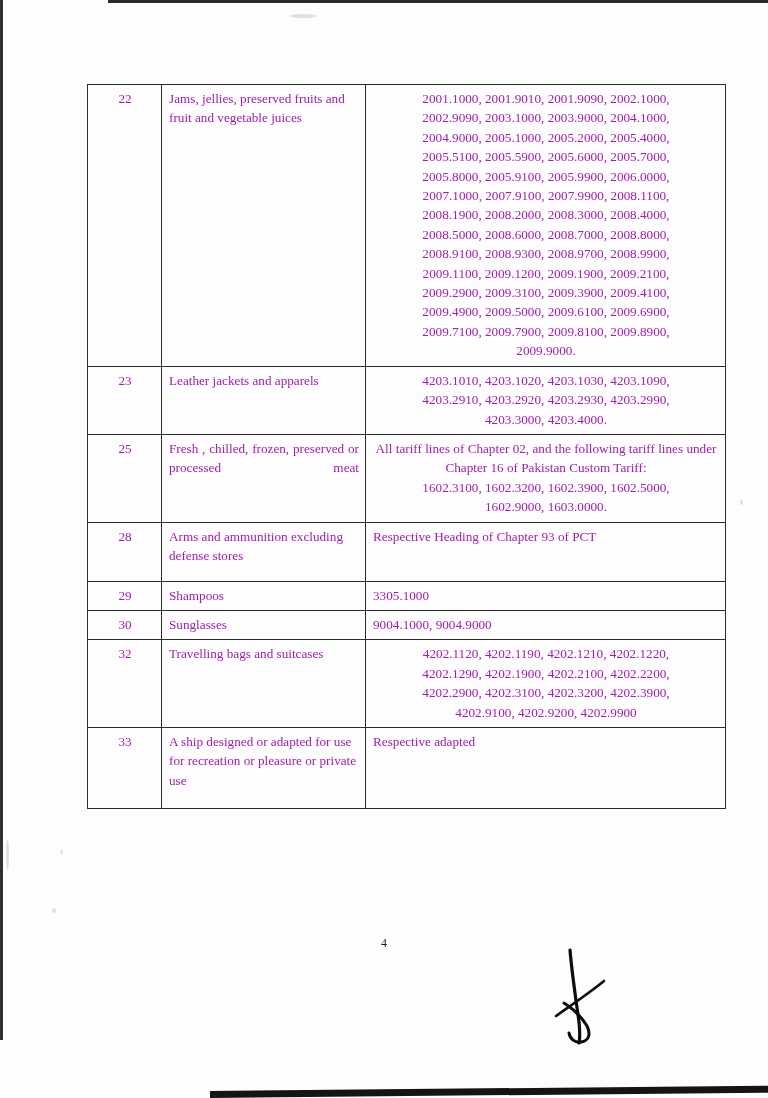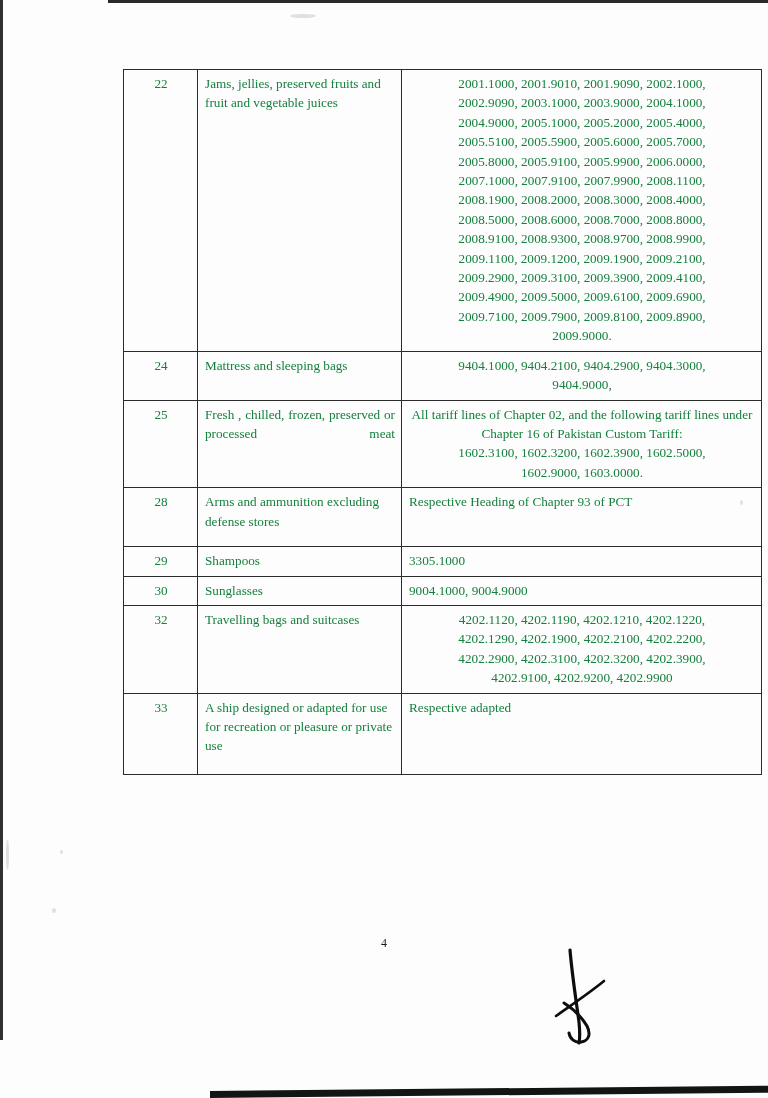--- a/index.html
+++ b/index.html
@@ -43,26 +43,25 @@
     position: absolute;
     background: #c9c9c9;
     border-radius: 50%;
     opacity: .55;
   }
 
   
   #tariff-table {
     position: absolute;
     left: 87px;
-    top: 69px;
+    top: 84px;
     width: 596px;
     border-collapse: collapse;
     table-layout: fixed;
-    color: #15803d;
-    margin-left: 36px;
+    color: #a21caf;
   }
   #tariff-table td {
     border: 1px solid #2b2b2b;
     vertical-align: top;
     padding: 4px 6px 5px 7px;
     font-size: 13.2px;
     line-height: 1.47;
   }
   td.col-sr {
     width: 60px;
@@ -142,27 +141,28 @@
 2008.1900,  2008.2000, 2008.3000,  2008.4000,
 2008.5000, 2008.6000,  2008.7000,  2008.8000,
 2008.9100,  2008.9300,  2008.9700, 2008.9900,
 2009.1100,  2009.1200, 2009.1900,  2009.2100,
 2009.2900, 2009.3100,  2009.3900,  2009.4100,
 2009.4900,  2009.5000,  2009.6100, 2009.6900,
 2009.7100,  2009.7900, 2009.8100,  2009.8900,
 2009.9000.</td>
       </tr>
 
-
-      <tr style="height:35px;">
-        <td class="col-sr">24</td>
-        <td class="col-desc">Mattress and sleeping bags</td>
-        <td class="col-pct pct-tight">9404.1000,  9404.2100,  9404.2900, 9404.3000,
-9404.9000,</td>
-      </tr>
+      <tr style="height:53px;">
+        <td class="col-sr">23</td>
+        <td class="col-desc desc-loose">Leather jackets and apparels</td>
+        <td class="col-pct pct-tight">4203.1010,  4203.1020,   4203.1030, 4203.1090,
+4203.2910, 4203.2920, 4203.2930,  4203.2990,
+4203.3000,  4203.4000.</td>
+      </tr>
+
 
       <tr style="height:84px;">
         <td class="col-sr">25</td>
         <td class="col-desc desc-justify">Fresh , chilled, frozen, preserved or processed meat</td>
         <td class="col-pct pct-tight">All tariff lines of Chapter 02, and the following tariff lines under Chapter 16 of Pakistan Custom Tariff:
 1602.3100,  1602.3200, 1602.3900, 1602.5000,
 1602.9000,  1603.0000.</td>
       </tr>
 
 

